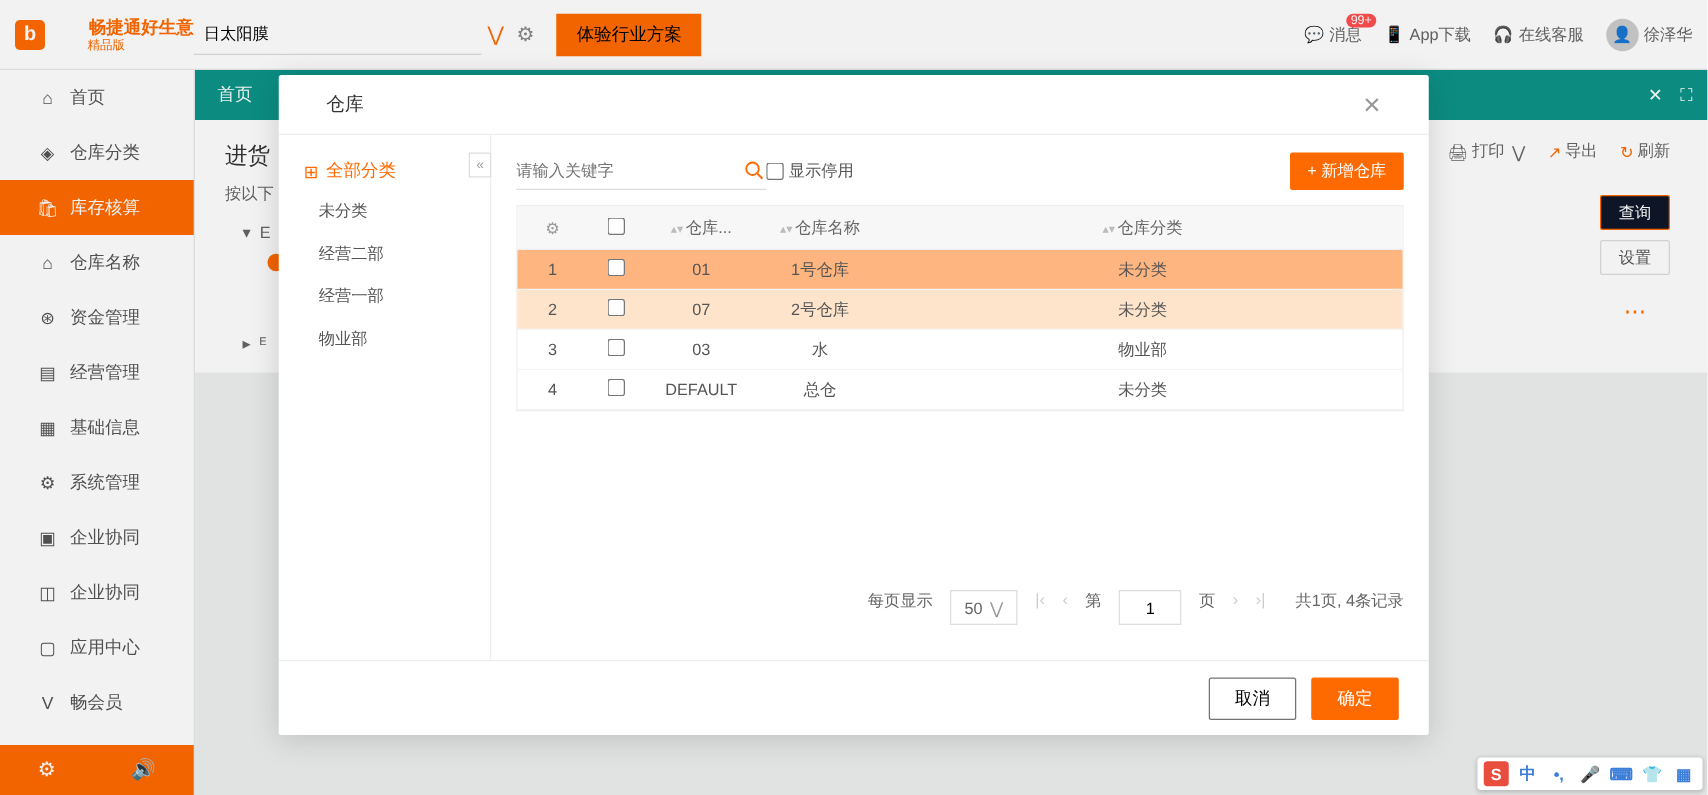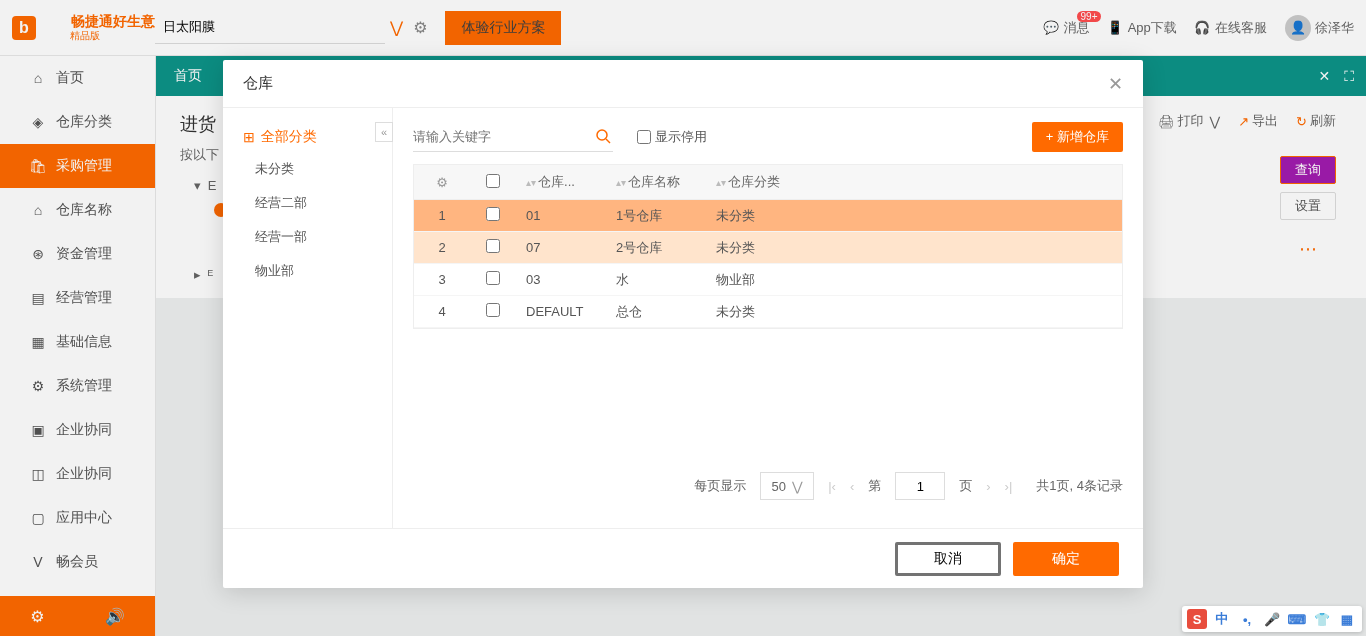--- a/index.html
+++ b/index.html
@@ -8,21 +8,21 @@
     
     .topbar { height: 56px; background: #fff; display: flex; align-items: center; padding: 0 12px; border-bottom: 1px solid #e8e8e8; }
     .logo { display: flex; align-items: center; gap: 4px; }
     .logo-icon { width: 24px; height: 24px; background: #ff6a00; border-radius: 4px; display: flex; align-items: center; justify-content: center; color: #fff; font-weight: bold; }
     .logo-text { color: #ff6a00; font-size: 14px; font-weight: bold; margin-left: 31px; }
     .logo-sub { color: #ff6a00; font-size: 10px; margin-left: 30px; margin-top: -2px; }
     .logo-wrap { display: flex; flex-direction: column; }
     .topbar-input { width: 230px; height: 32px; border: none; border-bottom: 1px solid #ddd; font-size: 13px; padding: 0 8px; }
     .topbar-caret { color: #ff6a00; margin-left: 5px; }
     .gear { color: #888; margin-left: 10px; cursor: pointer; }
-    .exp-btn { margin-left: 18px; height: 34px; padding: 0 16px; background: #ff6a00; color: #404040; border: none; font-size: 14px; cursor: pointer; }
+    .exp-btn { margin-left: 18px; height: 34px; padding: 0 16px; background: #ff6a00; color: #000000; border: none; font-size: 14px; cursor: pointer; }
     .topbar-spacer { flex: 1; }
     .topbar-right { display: flex; align-items: center; gap: 18px; color: #666; font-size: 13px; }
     .tr-item { display: flex; align-items: center; gap: 4px; cursor: pointer; position: relative; }
     .badge99 { position: absolute; top: -8px; right: -12px; background: #ff4d4f; color: #fff; font-size: 10px; padding: 0 4px; border-radius: 8px; }
     .avatar { width: 26px; height: 26px; border-radius: 50%; background: #ccc; display: flex; align-items: center; justify-content: center; color: #fff; }
     
     
     .sidebar { position: absolute; left: 0; top: 56px; width: 156px; bottom: 0; background: #fff; border-right: 1px solid #e8e8e8; display: flex; flex-direction: column; }
     .sb-item { height: 44px; display: flex; align-items: center; gap: 10px; padding-left: 30px; color: #555; font-size: 14px; cursor: pointer; }
     .sb-item.active { background: #ff6a00; color: #fff; }
@@ -33,65 +33,65 @@
     .main { position: absolute; left: 156px; right: 0; top: 56px; bottom: 0; background: #eef0f0; }
     .tabs { height: 40px; background: #0d9488; display: flex; align-items: center; color: #fff; font-size: 14px; padding-left: 18px; gap: 30px; }
     .tab-actions { margin-left: auto; display: flex; gap: 14px; padding-right: 12px; }
     .content { padding: 16px 24px; background: #fff; margin: 0; }
     .content-title { font-size: 18px; color: #333; margin-bottom: 8px; }
     .content-actions { position: absolute; right: 30px; top: 56px; display: flex; gap: 18px; align-items: center; }
     .ca { color: #666; font-size: 13px; display: flex; align-items: center; gap: 3px; }
     .ca-icon-red { color: #ff6a00; }
     .side-btns { position: absolute; right: 30px; top: 100px; display: flex; flex-direction: column; gap: 8px; }
     .s-btn { width: 56px; height: 28px; border: 1px solid #ddd; background: #fff; font-size: 13px; color: #555; cursor: pointer; border-radius: 2px; }
-    .s-btn.orange { background: #a21caf; color: #fff; border-color: #ff6a00; }
+    .s-btn.orange { background: #0f172a; color: #fff; border-color: #ff6a00; }
     .more-dots { color: #ff6a00; font-size: 18px; text-align: center; margin-top: 10px; }
     
     
     .overlay { position: absolute; inset: 0; background: rgba(0,0,0,0.05); display: flex; align-items: flex-start; justify-content: center; padding-top: 60px; }
     .modal { width: 920px; background: #fff; border-radius: 2px; box-shadow: 0 4px 24px rgba(0,0,0,.15); display: flex; flex-direction: column; }
-    .modal-header { height: 48px; display: flex; align-items: center; padding: 0 20px; border-bottom: 1px solid #eee; }
+    .modal-header { height: 48px; display: flex; align-items: center; padding: 0 38px; border-bottom: 1px solid #eee; }
     .modal-title { font-size: 15px; color: #333; }
     .modal-close { margin-left: auto; color: #999; font-size: 18px; cursor: pointer; }
     .modal-body { display: flex; min-height: 420px; }
     
     .cat-panel { width: 170px; border-right: 1px solid #eee; padding: 14px 0; position: relative; }
     .cat-title { color: #ff6a00; font-size: 14px; padding: 6px 20px; display: flex; align-items: center; gap: 6px; }
     .cat-item { font-size: 13px; color: #555; padding: 8px 20px 8px 32px; cursor: pointer; }
     .collapse-btn { position: absolute; right: -1px; top: 14px; width: 18px; height: 20px; border: 1px solid #ddd; display: flex; align-items: center; justify-content: center; color: #999; font-size: 11px; background: #fff; cursor: pointer; }
     
     .table-panel { flex: 1; padding: 14px 20px; display: flex; flex-direction: column; }
-    .search-row { display: flex; align-items: center; gap: 24px; }
+    .search-row { display: flex; align-items: center; gap: 0; }
     .search-box { position: relative; width: 200px; }
     .search-input { width: 100%; height: 30px; border: none; border-bottom: 1px solid #ddd; font-size: 13px; padding-right: 24px; }
     .search-icon { position: absolute; right: 2px; top: 6px; color: #ff6a00; }
     .chk-disabled { font-size: 13px; color: #555; display: flex; align-items: center; gap: 4px; }
     .add-btn { margin-left: auto; height: 30px; background: #ff6a00; color: #fff; border: none; padding: 0 14px; font-size: 13px; cursor: pointer; border-radius: 2px; }
     
     .tbl { margin-top: 12px; border: 1px solid #eee; border-top: none; }
     .tbl-head { display: flex; background: #f7f7f7; height: 36px; align-items: center; font-size: 13px; color: #666; border-top: 1px solid #eee; border-bottom: 1px solid #eee; }
-    .th, .td { padding: 0 10px; }
+    .th, .td { padding: 0 10px; text-align: center; }
     .c-idx { width: 56px; text-align: center; }
     .c-chk { width: 46px; text-align: center; }
     .c-code { width: 90px; }
     .c-name { width: 100px; }
     .c-cat { flex: 1; }
     .tbl-row { display: flex; height: 32px; align-items: center; font-size: 13px; color: #555; border-bottom: 1px solid #f5f5f5; }
     .tbl-row.r0 { background: #ffb580; }
     .tbl-row.r1 { background: #ffe4cc; }
     .gear-th { color: #999; }
     .sort-icon { color: #bbb; font-size: 10px; margin-right: 2px; display: inline-flex; flex-direction: column; line-height: 6px; }
     
-    .pager { margin-top: auto; display: flex; align-items: center; justify-content: flex-end; gap: 14px; padding: 14px 0; font-size: 13px; color: #666; }
+    .pager { margin-top: auto; display: flex; justify-content: flex-end; gap: 14px; padding: 14px 0; font-size: 13px; color: #666; }
     .page-sel { width: 54px; height: 28px; border: 1px solid #ddd; display: flex; align-items: center; justify-content: center; gap: 6px; }
     .page-inp { width: 50px; height: 28px; border: 1px solid #ddd; text-align: center; font-size: 13px; }
     .pg-btn { color: #ccc; cursor: pointer; }
     
     .modal-footer { height: 60px; border-top: 1px solid #eee; display: flex; align-items: center; justify-content: flex-end; gap: 12px; padding: 0 24px; }
-    .ft-btn { height: 34px; padding: 0 36px; border: 3px solid #737373; background: #fff; font-size: 14px; cursor: pointer; border-radius: 2px; }
+    .ft-btn { height: 34px; padding: 0 20px; border: 1px solid #737373; background: #fff; font-size: 14px; cursor: pointer; border-radius: 2px; }
     .ft-btn.primary { background: #ff6a00; border-color: #ff6a00; color: #fff; }
     
     
     .ime-bar { position: absolute; right: 4px; bottom: 4px; display: flex; gap: 5px; background: #fff; padding: 3px 5px; border-radius: 3px; box-shadow: 0 1px 4px rgba(0,0,0,.2); }
     .ime-icon { width: 20px; height: 20px; display: flex; align-items: center; justify-content: center; font-size: 13px; color: #3b7dd8; font-weight: bold; }
     .ime-icon.red { background: #e84d3d; color: #fff; border-radius: 3px; }
     
     input[type=checkbox] { width: 14px; height: 14px; }
   </style>
 </head>
@@ -135,21 +135,21 @@
   <div class="sb-item">
       <span class="sb-icon">⌂</span>
       <span>首页</span>
     </div>
   <div class="sb-item">
       <span class="sb-icon">◈</span>
       <span>仓库分类</span>
     </div>
   <div class="sb-item active">
       <span class="sb-icon">🛍</span>
-      <span>采购管理</span>
+      <span>库存核算</span>
     </div>
   <div class="sb-item">
       <span class="sb-icon">⌂</span>
       <span>仓库名称</span>
     </div>
   <div class="sb-item">
       <span class="sb-icon">⊛</span>
       <span>资金管理</span>
     </div>
   <div class="sb-item">

